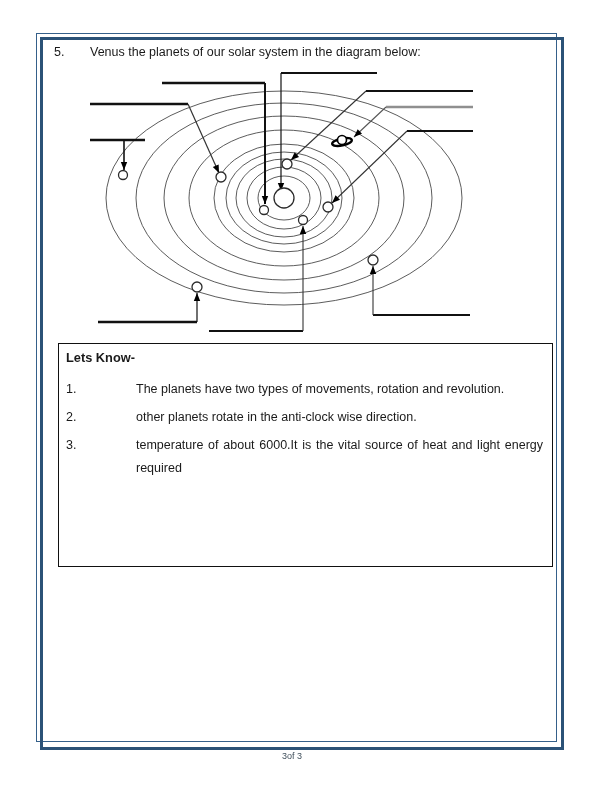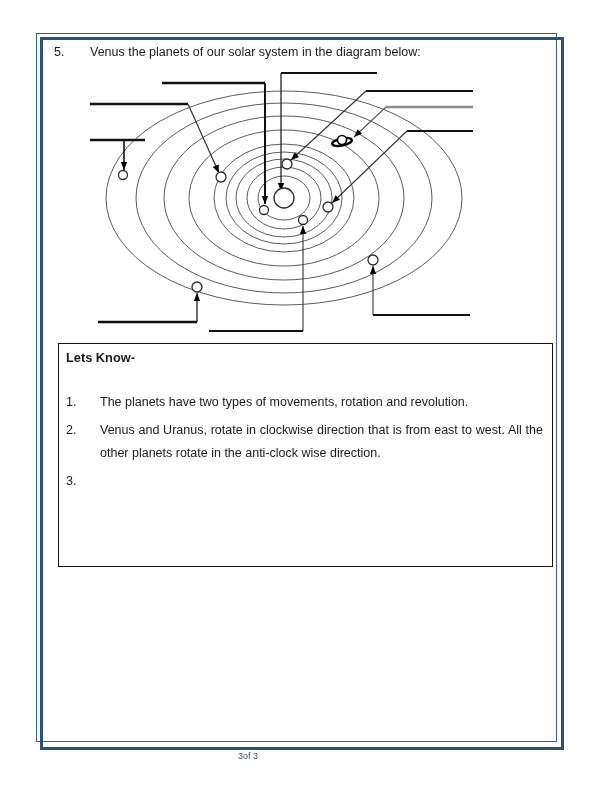--- a/index.html
+++ b/index.html
@@ -13,29 +13,29 @@
 
   #question{position:absolute;left:54px;top:44px;width:480px;display:flex;font-size:12.5px;line-height:16px;}
   #question .qnum{width:36px;flex:none;}
 
   #diagram-svg{position:absolute;left:0;top:0;width:600px;height:800px;}
 
   #letsknow{
     position:absolute;left:58px;top:343px;width:495px;height:224px;
     box-sizing:border-box;border:1.6px solid #111;padding:5px 9px 0 7px;
   }
-  #lk-title{font-weight:bold;font-size:12.8px;margin:1px 0 26px 0;}
+  #lk-title{font-weight:bold;font-size:12.8px;margin:1px 0 13px 0;}
   .lk-item{display:flex;margin-bottom:5px;}
   .lk-num{width:34px;flex:none;font-size:12.5px;line-height:23px;}
-  .lk-lines{flex:1;}
+  .lk-lines{flex:1;margin-left:36px;}
   .lk-line{font-size:12.5px;line-height:23px;white-space:nowrap;}
   .lk-line.just{white-space:normal;text-align:justify;text-align-last:justify;}
 
   #footer{
-    position:absolute;left:238px;top:751px;width:64px;text-align:left;
+    position:absolute;left:238px;top:751px;width:64px;text-align:right;
     font-size:9px;color:#41505c;
   }
 </style>
 </head>
 <body>
 
 <div class="frame" id="frame-thin"></div>
 <div class="frame" id="frame-thick"></div>
 
 <div id="question">
@@ -101,25 +101,25 @@
   <div id="lk-items">
       <div class="lk-item">
         <div class="lk-num">1.</div>
         <div class="lk-lines">
           <div class="lk-line">The planets have two types of movements, rotation and revolution.</div>
         </div>
       </div>
       <div class="lk-item">
         <div class="lk-num">2.</div>
         <div class="lk-lines">
-          <div class="lk-line just">Venus and Uranus, rotate in clockwise direction that is from east to west. All the</div>
           <div class="lk-line">other planets rotate in the anti-clock wise direction.</div>
         </div>
       </div>
       <div class="lk-item">
         <div class="lk-num">3.</div>
         <div class="lk-lines">
+          <div class="lk-line just">temperature of about 6000.It is the vital source of heat and light energy required</div>
         </div>
       </div>
     </div>
 </div>
 
 <div id="footer">3of 3</div>
 
 </body></html>

